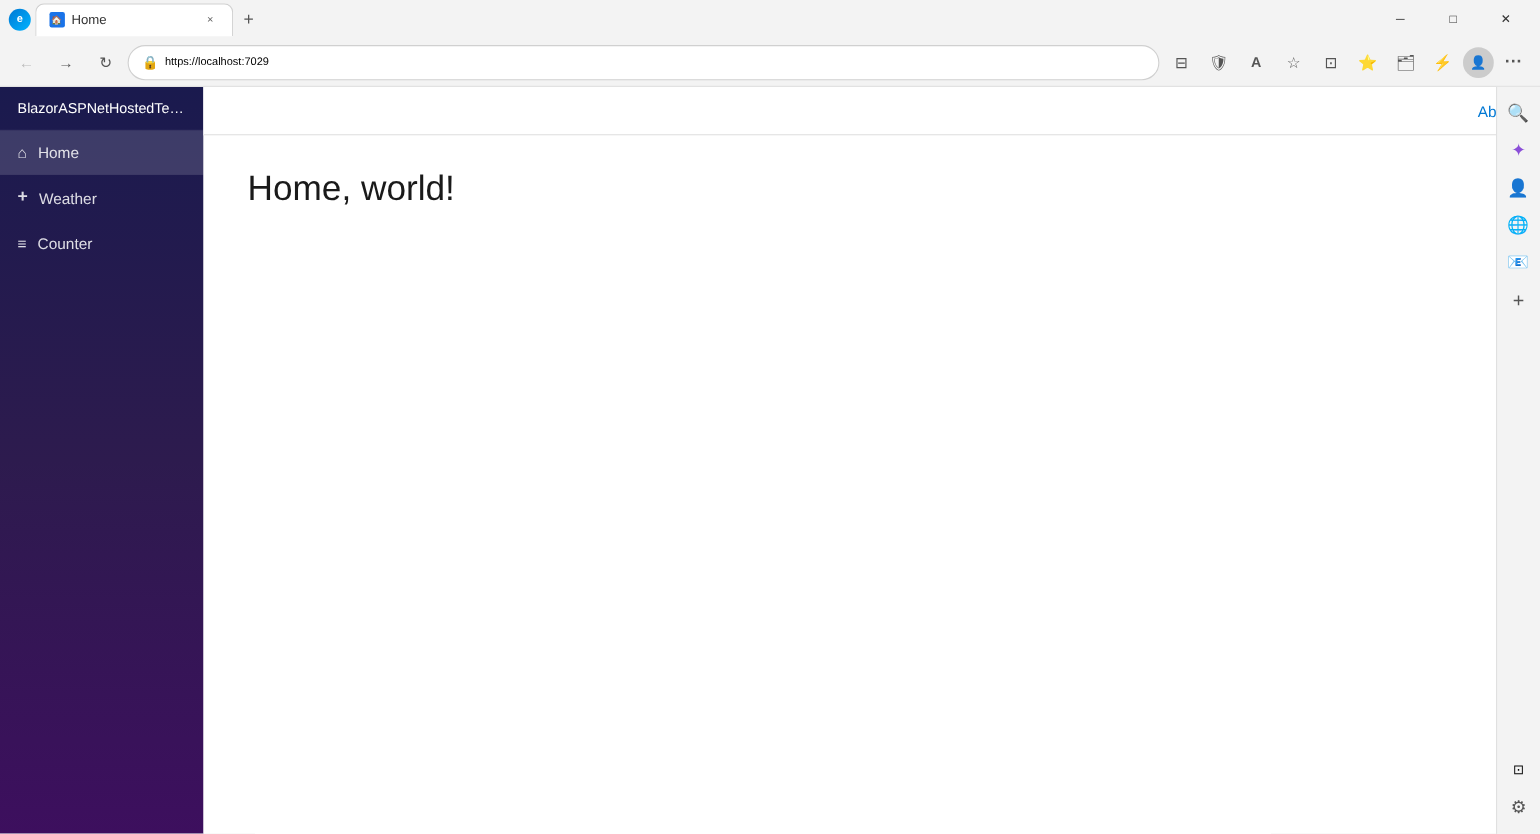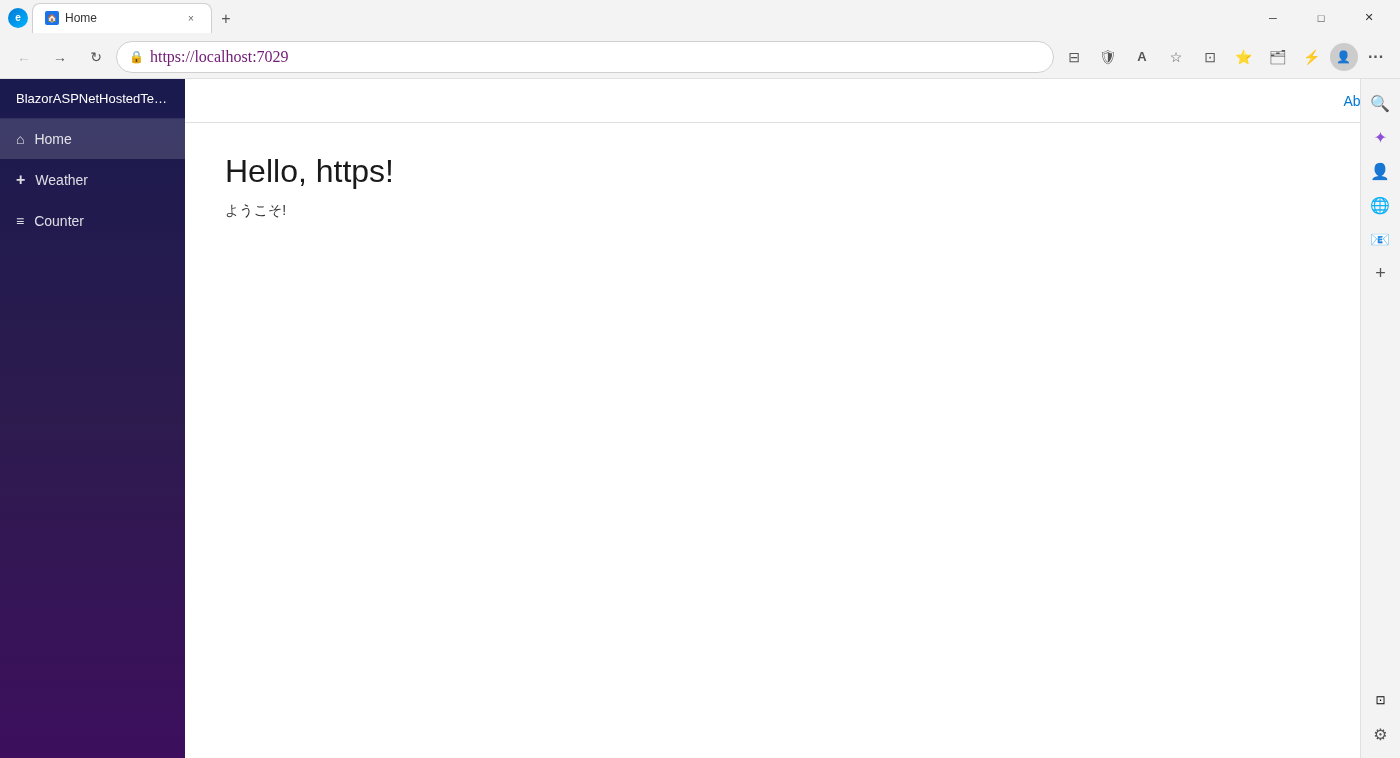--- a/index.html
+++ b/index.html
@@ -105,24 +105,23 @@
       border-radius: 20px;
       padding: 0 12px;
       height: 32px;
       gap: 6px;
     }
     .lock-icon { font-size: 12px; color: #555; }
     .address-bar {
       flex: 1;
       border: none;
       outline: none;
-      font-size: 16px;
-      color: #701a75;
+      font-size: 10px;
+      color: #000000;
       background: transparent;
-      font-family: Liberation Serif, serif;
     }
     .nav-icons-right {
       display: flex;
       align-items: center;
       gap: 2px;
     }
     .nav-icon-btn {
       width: 32px; height: 32px;
       border-radius: 50%;
       display: flex; align-items: center; justify-content: center;
@@ -315,22 +314,21 @@
           <span class="nav-item-icon">≡</span>
           <span>Counter</span>
         </a>
       </nav>
 
       <div class="app-main">
         <header class="app-header">
           <a class="about-link">About</a>
         </header>
         <div class="main-content">
-          <h1 class="main-heading">Hello, https!</h1>
-          <p class="main-subheading">ようこそ!</p>
+          <h1 class="main-heading">Home, world!</h1>
         </div>
       </div>
     </div>
 
     <div class="right-sidebar">
       <div class="sidebar-icon-btn search">🔍</div>
       <div class="sidebar-icon-btn" style="color:#8b4fd8;">✦</div>
       <div class="sidebar-icon-btn">👤</div>
       <div class="sidebar-icon-btn" style="color:#e85555;">🌐</div>
       <div class="sidebar-icon-btn" style="color:#1a73e8;">📧</div>

